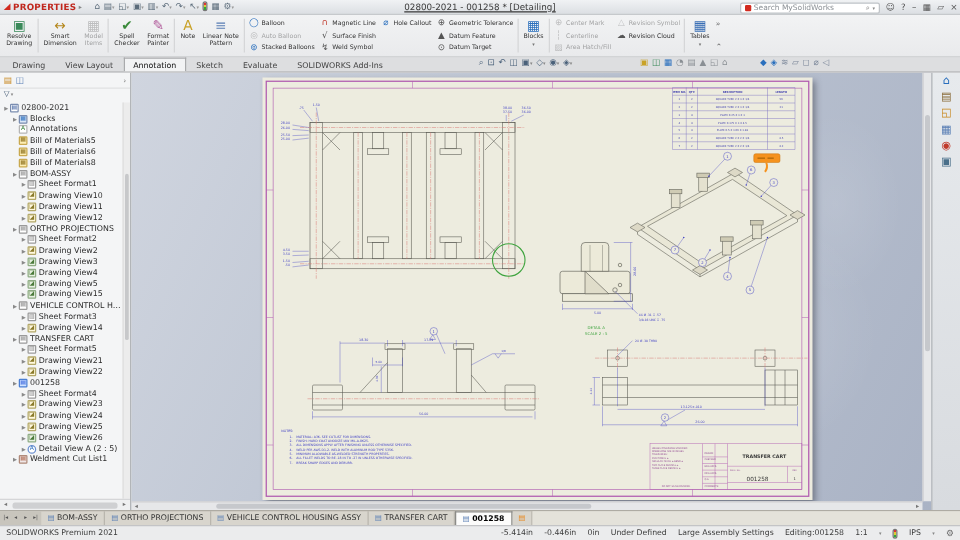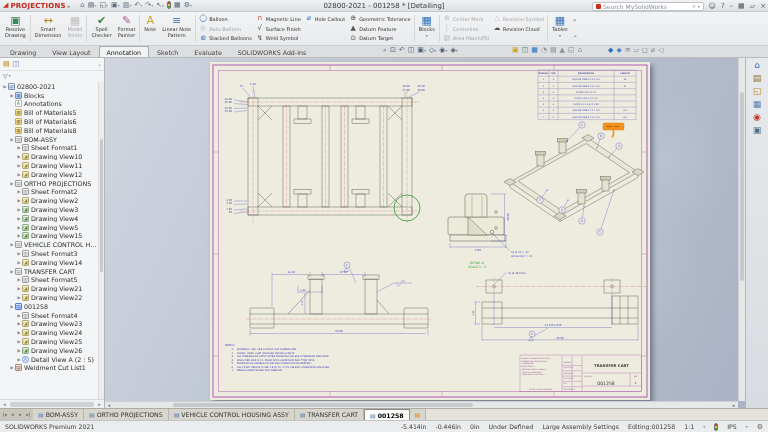--- a/index.html
+++ b/index.html
@@ -10,21 +10,21 @@
   .titlebar{position:absolute;left:0;top:0;width:768px;height:12px;display:flex;align-items:center;
     background:linear-gradient(#f0f2f4,#dcdfe3);border-bottom:1px solid #c6c9cc;padding:0 3px;gap:2px;z-index:9;}
   .logo-mark{color:#d22a1f;font-size:7px;line-height:1;}
   .brand{color:#c0271d;font-weight:bold;font-size:7px;letter-spacing:.2px;}
   .brand-arrow{color:#888;font-size:5px;}
   .qa{display:flex;align-items:center;gap:3px;margin-left:8px;}
   .qi{font-size:7px;color:#5a6b7a;line-height:1;cursor:default;}
   .qi .dd{font-size:4px;color:#999;}
   .stoplight{display:inline-block;width:4px;height:8px;border-radius:2px;
     background:linear-gradient(#d33 0 33%,#dc3 33% 66%,#3a3 66% 100%);border:0.5px solid #777;}
-  .wtitle{position:absolute;left:50%;transform:translateX(-50%);color:#3a3a3a;font-size:7px;white-space:nowrap;}
+  .wtitle{position:absolute;left:50%;transform:translateX(-50%);color:#3a3a3a;font-size:7px;white-space:nowrap;text-decoration:underline;}
   .search{position:absolute;right:64px;top:1.5px;width:112px;height:9px;background:#fff;border:1px solid #bfc3c7;
     border-radius:2px;display:flex;align-items:center;gap:2px;padding:0 3px;font-size:6px;color:#8a8f94;}
   .search .sq{width:5px;height:5px;background:#d22a1f;border-radius:1px;flex:none;}
   .search .mag{margin-left:auto;color:#777;font-size:6px;}
   .winctl{position:absolute;right:2px;top:0;height:12px;display:flex;align-items:center;gap:5px;}
   .winctl span{font-size:7px;color:#555;}
   
   .ribbon{position:absolute;left:0;top:12px;width:768px;height:34px;display:flex;align-items:stretch;
     background:linear-gradient(#f2f3f4,#e9eaec);border-bottom:1px solid #cdced0;padding:1px 2px;z-index:8;}
   .rlarge{display:flex;flex-direction:column;align-items:center;justify-content:flex-start;
@@ -104,21 +104,21 @@
   .sb-dd{font-size:4px;color:#888;}
   .sb-gear{font-size:7px;color:#666;}
 </style>
 </head>
 <body>
 
 <div class="window">
 
   <div class="titlebar">
     <span class="logo-mark">◢</span>
-    <span class="brand">PROJECTIONS</span>
+    <span class="brand">PROPERTIES</span>
     <span class="brand-arrow">▸</span>
     <div class="qa" id="qa">
         <span class="qi">⌂</span>
         <span class="qi">▤<span class="dd">▾</span></span>
         <span class="qi">◱<span class="dd">▾</span></span>
         <span class="qi">▣<span class="dd">▾</span></span>
         <span class="qi">▥<span class="dd">▾</span></span>
         <span class="qi">↶<span class="dd">▾</span></span>
         <span class="qi">↷<span class="dd">▾</span></span>
         <span class="qi">↖<span class="dd">▾</span></span>

